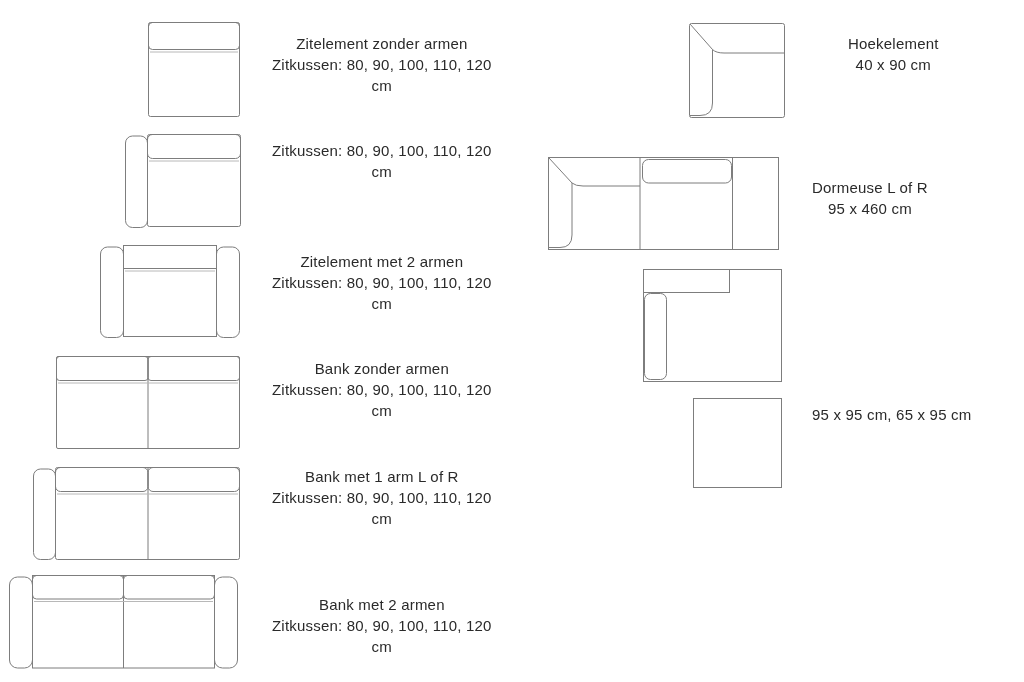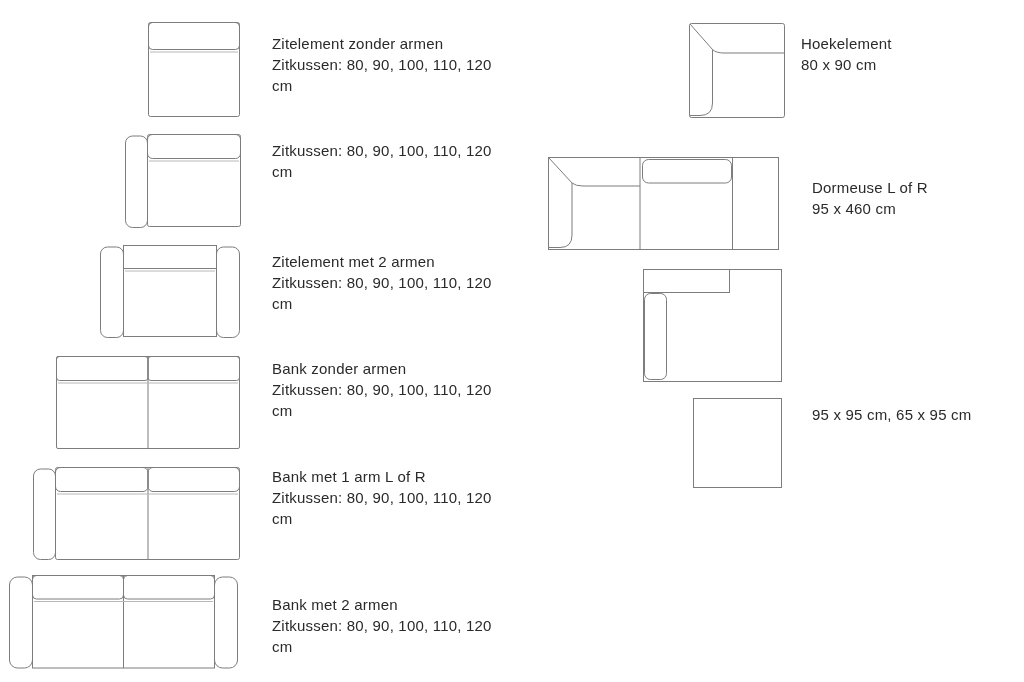--- a/index.html
+++ b/index.html
@@ -29,21 +29,21 @@
     stroke: #b8b8b8;
   }
   .txt {
     position: absolute;
     font-size: 15px;
     line-height: 21px;
     letter-spacing: 0.2px;
     color: #2a2a2a;
     white-space: nowrap;
   }
-  .txt .line { white-space: nowrap; }
+  .txt .line { white-space: nowrap; text-align: center; }
 </style>
 </head>
 <body>
 
 <div id="page">
 
   <svg class="fig" style="left:148px;top:22px" width="92" height="95" viewBox="0 0 92 95">
     <rect x="0.5" y="0.5" width="91" height="94" rx="2"></rect>
     <rect x="0.5" y="0.5" width="91" height="27" rx="4"></rect>
     <line class="soft" x1="2" y1="30" x2="90" y2="30"></line>
@@ -119,23 +119,23 @@
     <div class="line">Zitkussen: 80, 90, 100, 110, 120</div>
     <div class="line">cm</div>
   </div>
 
   <svg class="fig" style="left:689px;top:23px" width="96" height="95" viewBox="0 0 96 95">
     <rect x="0.5" y="0.5" width="95" height="94" rx="2"></rect>
     <line x1="1" y1="1" x2="23.5" y2="26.5"></line>
     <path d="M23.5,26.5 L23.5,80 Q23.5,92.5 11,92.5 L1,92.5"></path>
     <path d="M23.5,26.5 Q27,30 35,30 L95.5,30"></path>
   </svg>
-  <div class="txt" style="left:801px;top:33px">
+  <div class="txt" style="left:848px;top:33px">
     <div class="line">Hoekelement</div>
-    <div class="line">80 x 90 cm</div>
+    <div class="line">40 x 90 cm</div>
   </div>
 
   <svg class="fig" style="left:548px;top:157px" width="231" height="93" viewBox="0 0 231 93">
     <rect x="0.5" y="0.5" width="230" height="92"></rect>
     <line x1="1" y1="1" x2="24" y2="26"></line>
     <path d="M24,26 L24,78 Q24,90.5 12,90.5 L1,90.5"></path>
     <path d="M24,26 Q27.5,29 35,29 L92,29"></path>
     <line x1="92" y1="0.5" x2="92" y2="92.5"></line>
     <rect x="94.5" y="2.5" width="89" height="23.5" rx="6"></rect>
     <line x1="184.5" y1="0.5" x2="184.5" y2="92.5"></line>

